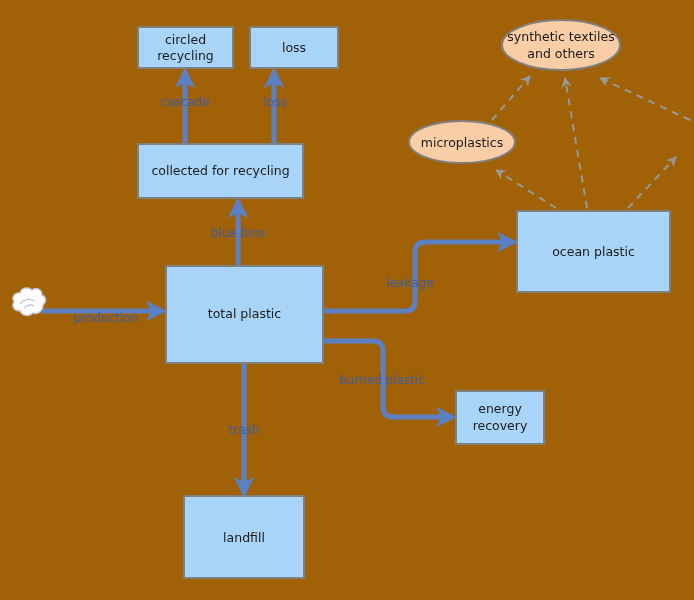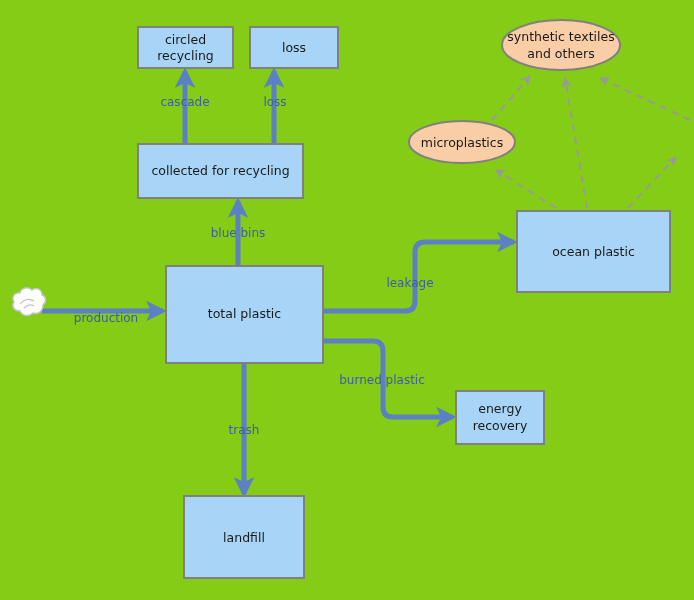--- a/index.html
+++ b/index.html
@@ -8,21 +8,21 @@
     padding: 0;
     background: #ffffff;
   }
   body {
     font-family: "DejaVu Sans", sans-serif;
   }
   #canvas-wrap {
     position: relative;
     width: 694px;
     height: 600px;
-    background: #84cc16;
+    background: #a16207;
     overflow: hidden;
   }
   #diagram-svg {
     position: absolute;
     left: 0;
     top: 0;
     width: 694px;
     height: 600px;
   }
   .node-box {

